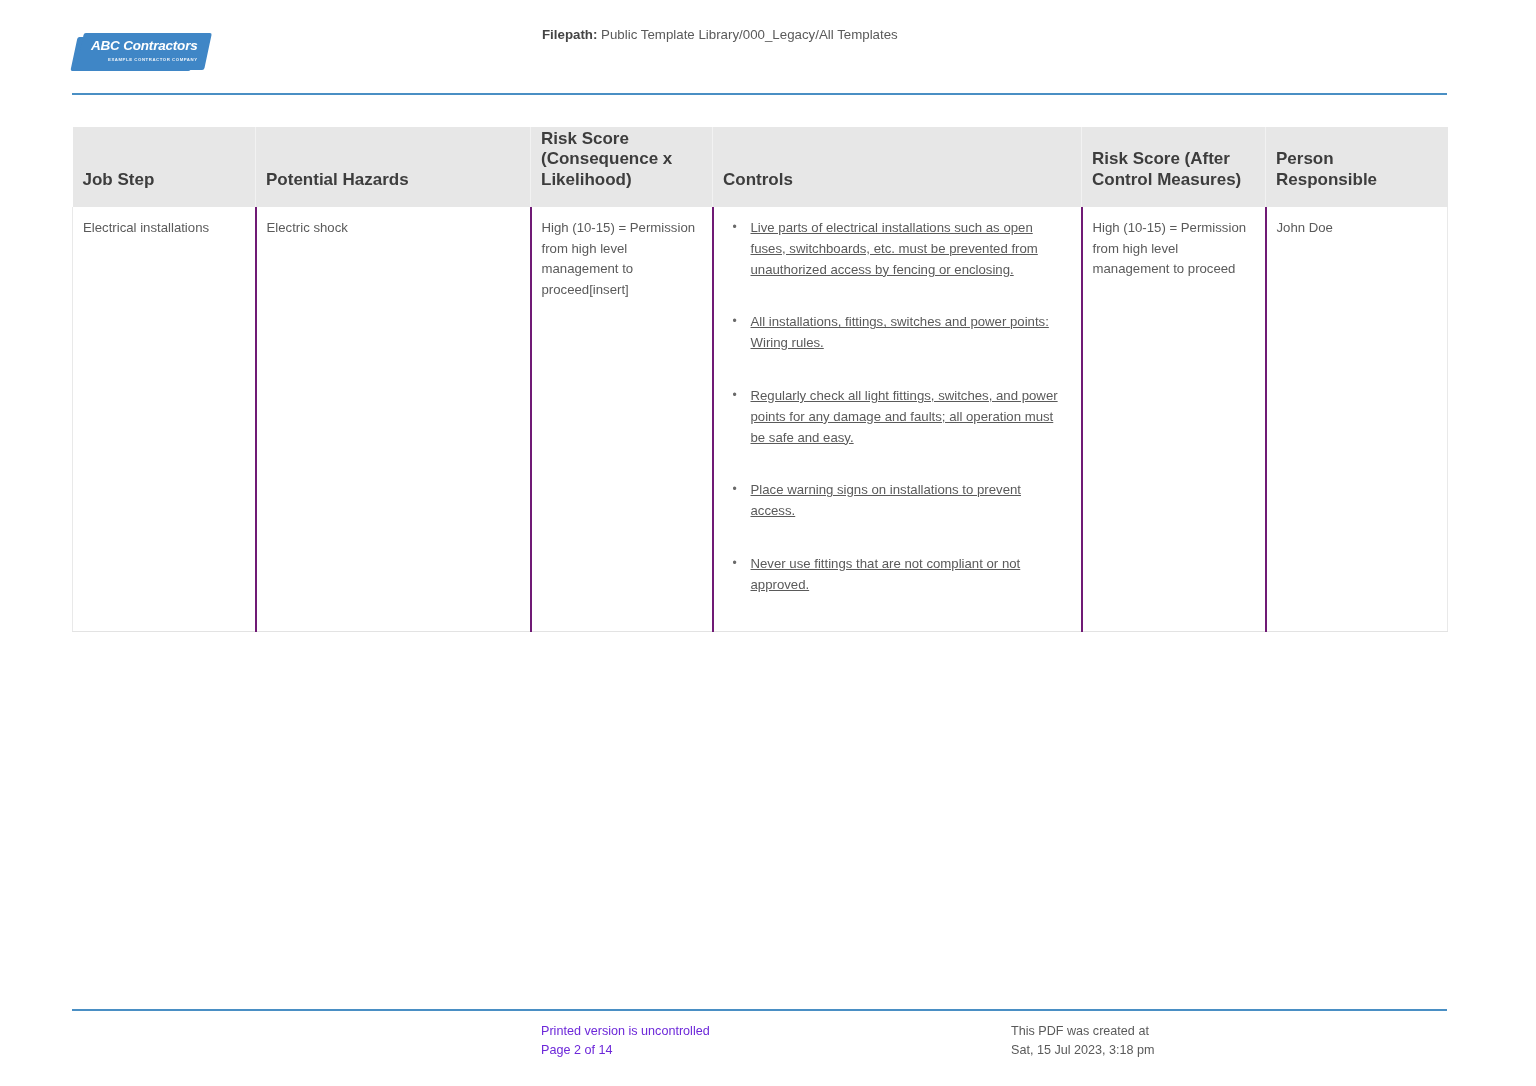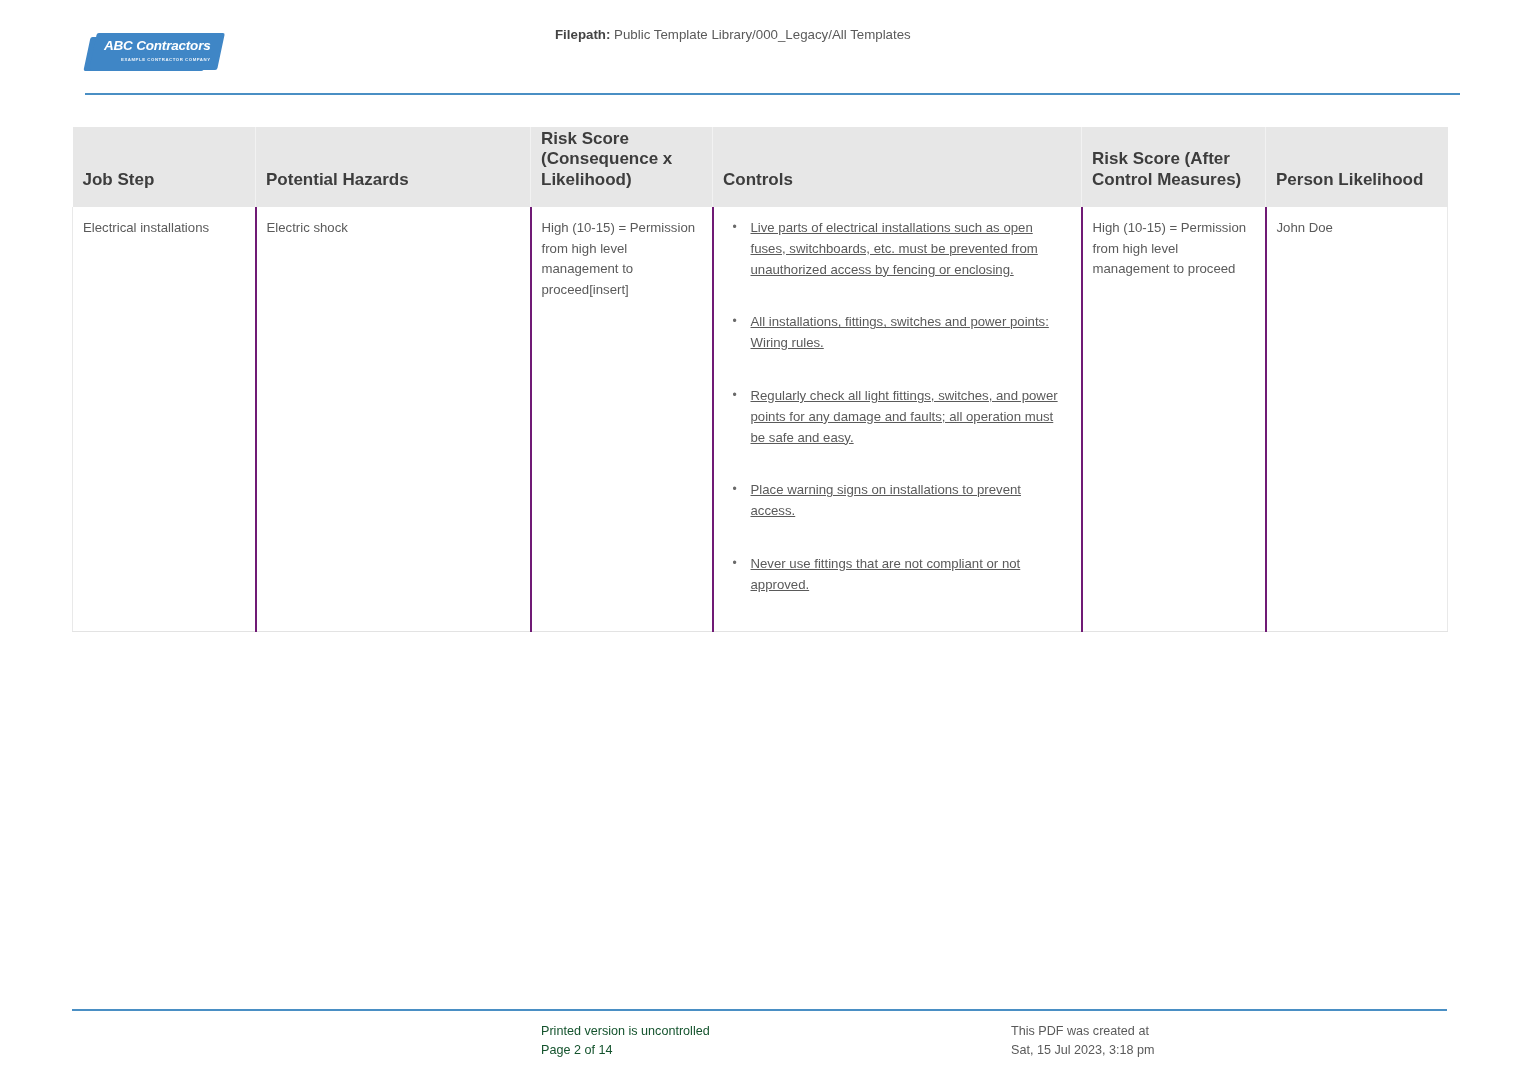--- a/index.html
+++ b/index.html
@@ -13,21 +13,21 @@
     height: 1086px;
     position: relative;
     font-family: "Liberation Sans", sans-serif;
     color: #5a5a5a;
     overflow: hidden;
   }
 
   
   .page-header {
     position: absolute;
-    left: 13px;
+    left: 0;
     top: 0;
     width: 1480px;
     height: 96px;
   }
   .logo-wrap {
     position: absolute;
     left: 74px;
     top: 33px;
     width: 134px;
     height: 42px;
@@ -182,21 +182,21 @@
     width: 1375px;
     height: 2px;
     background: #4a8fc4;
   }
   .footer-left {
     position: absolute;
     left: 541px;
     top: 1022px;
     font-size: 12.6px;
     line-height: 19px;
-    color: #14532d;
+    color: #6d28d9;
     white-space: nowrap;
   }
   .footer-right {
     position: absolute;
     left: 1011px;
     top: 1022px;
     font-size: 12.6px;
     line-height: 19px;
     color: #5a5a5a;
     white-space: nowrap;
@@ -248,21 +248,21 @@
         <div>Likelihood)</div>
       </th>
       <th>
         <span>Controls</span>
       </th>
       <th>
         <div>Risk Score (After</div>
         <div>Control Measures)</div>
       </th>
       <th>
-        <span>Person Likelihood</span>
+        <span>Person Responsible</span>
       </th>
     </tr>
   </thead>
   <tbody>
     <tr>
       <td>Electrical installations</td>
       <td>Electric shock</td>
       <td>High (10-15) = Permission from high level management to proceed[insert]</td>
       <td>
         <ul class="ctrl-list">

